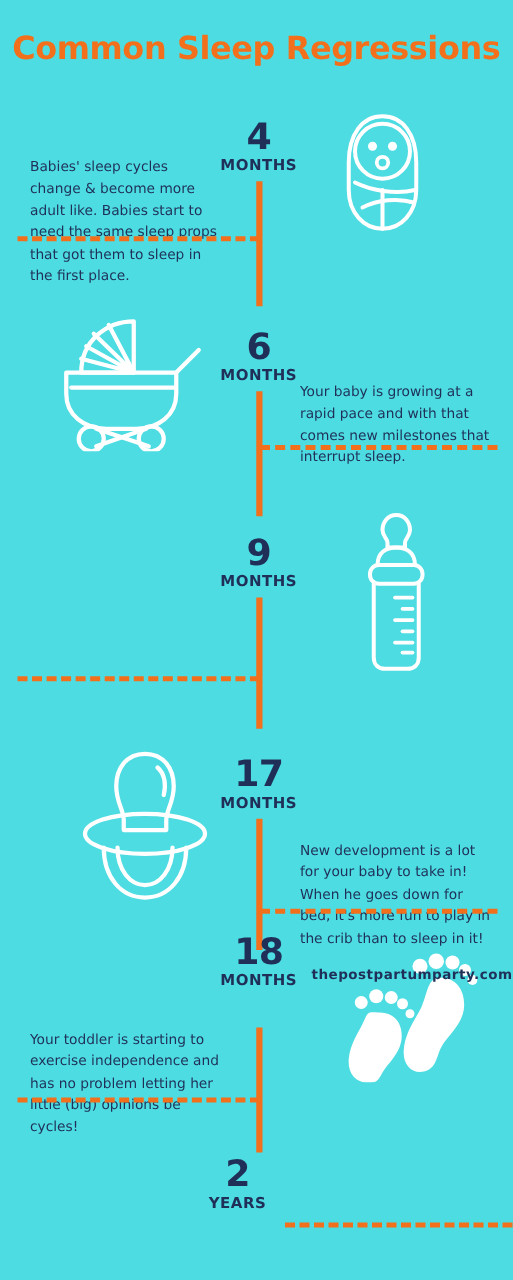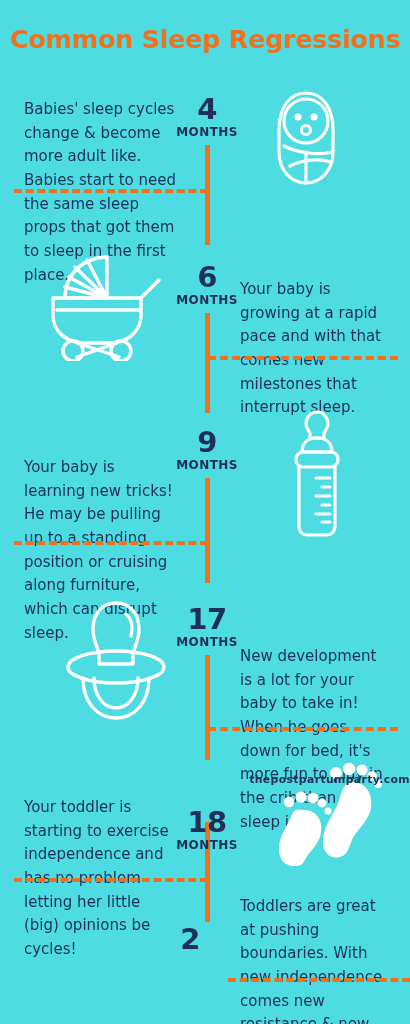--- a/index.html
+++ b/index.html
@@ -64,24 +64,25 @@
     font-size: 12px;
     font-weight: bold;
     letter-spacing: 0.4px;
     line-height: 1.25;
   }
 
   
   .copy {
     position: absolute;
     color: #1f2f57;
-    font-size: 15px;
+    font-size: 11px;
     line-height: 1.58;
     font-family: "DejaVu Sans", sans-serif;
     font-weight: 500;
+    margin-top: 27px;
   }
   .copy.left  { text-align: left; }
   .copy.right { text-align: left; }
 
   
   .dashed {
     position: absolute;
     height: 0;
     border-top: 4px dashed #f2701c;
   }
@@ -160,21 +161,20 @@
         <circle cx="26" cy="98" r="10"></circle>
         <circle cx="74" cy="98" r="10"></circle>
       </g>
     </svg>
   </div>
 
   <div class="milestone" style="left:147px;top:428px;">
     <div class="num">9</div>
     <div class="unit">MONTHS</div>
   </div>
-  <div class="copy left" style="left:24px;top:456px;width:152px;">Your baby is learning new tricks! He may be pulling up to a standing position or  cruising along furniture, which can disrupt sleep.</div>
   <div class="dashed" style="left:14px;top:541px;width:194px;"></div>
   <div class="icon" style="left:288px;top:408px;">
     <svg width="58" height="130" viewBox="0 0 58 130">
       <g fill="none" stroke="#ffffff" stroke-width="3.2" stroke-linecap="round" stroke-linejoin="round">
         <path d="M29 4 C36 4 40 10 40 16 C40 21 36 23 36 26 L36 30 L22 30 L22 26 C22 23 18 21 18 16 C18 10 22 4 29 4 Z"></path>
         <path d="M14 44 C14 34 21 30 29 30 C37 30 44 34 44 44 Z"></path>
         <rect x="8" y="44" width="42" height="15" rx="7"></rect>
         <path d="M11 59 L11 118 C11 124 15 127 20 127 L38 127 C43 127 47 124 47 118 L47 59"></path>
       </g>
       <g stroke="#ffffff" stroke-width="3" stroke-linecap="round">
@@ -199,21 +199,21 @@
       <g fill="none" stroke="#ffffff" stroke-width="3.4" stroke-linecap="round" stroke-linejoin="round">
         <path d="M53 5 C68 5 76 17 76 31 C76 44 70 50 70 58 L70 66 L36 66 L36 58 C36 50 30 44 30 31 C30 17 38 5 53 5 Z"></path>
         <path d="M63 16 C69 21 70 30 68 38"></path>
         <ellipse cx="53" cy="69" rx="48" ry="16"></ellipse>
         <path d="M20 80 C20 104 34 120 53 120 C72 120 86 104 86 80"></path>
         <path d="M31 80 C31 98 41 110 53 110 C65 110 75 98 75 80"></path>
       </g>
     </svg>
   </div>
 
-  <div class="milestone" style="left:147px;top:808px;">
+  <div class="milestone" style="left:147px;top:747px;">
     <div class="num">18</div>
     <div class="unit">MONTHS</div>
   </div>
   <div class="copy left" style="left:24px;top:796px;width:152px;">Your toddler is starting to exercise independence and has no problem letting her little (big) opinions be cycles!</div>
   <div class="dashed" style="left:14px;top:878px;width:194px;"></div>
   <div class="icon" style="left:274px;top:762px;">
     <svg width="108" height="104" viewBox="0 0 108 104">
       <g fill="#ffffff">
 
         <path d="M78 20 C92 20 99 32 97 46 C95 58 85 66 80 74 C75 82 76 92 66 95 C56 98 48 90 49 78 C50 64 58 54 63 44 C68 33 68 20 78 20 Z"></path>
@@ -228,19 +228,19 @@
         <circle cx="27" cy="35" r="5.6"></circle>
         <circle cx="39" cy="36" r="5.2"></circle>
         <circle cx="48" cy="41" r="4.4"></circle>
         <circle cx="54" cy="49" r="3.6"></circle>
       </g>
     </svg>
   </div>
 
   <div class="milestone" style="left:130px;top:925px;">
     <div class="num">2</div>
-  </div>
-  <div class="copy right" style="left:240px;top:895px;width:152px;text-align:left;">Toddlers are great at pushing boundaries. With new independence comes new resistance &amp; new sleep challenges!</div>
+    <div class="unit">YEARS</div>
+  </div>
   <div class="dashed" style="left:228px;top:978px;width:182px;"></div>
 
   <div class="footer">thepostpartumparty.com</div>
 
 </div>
 
 </body></html>

